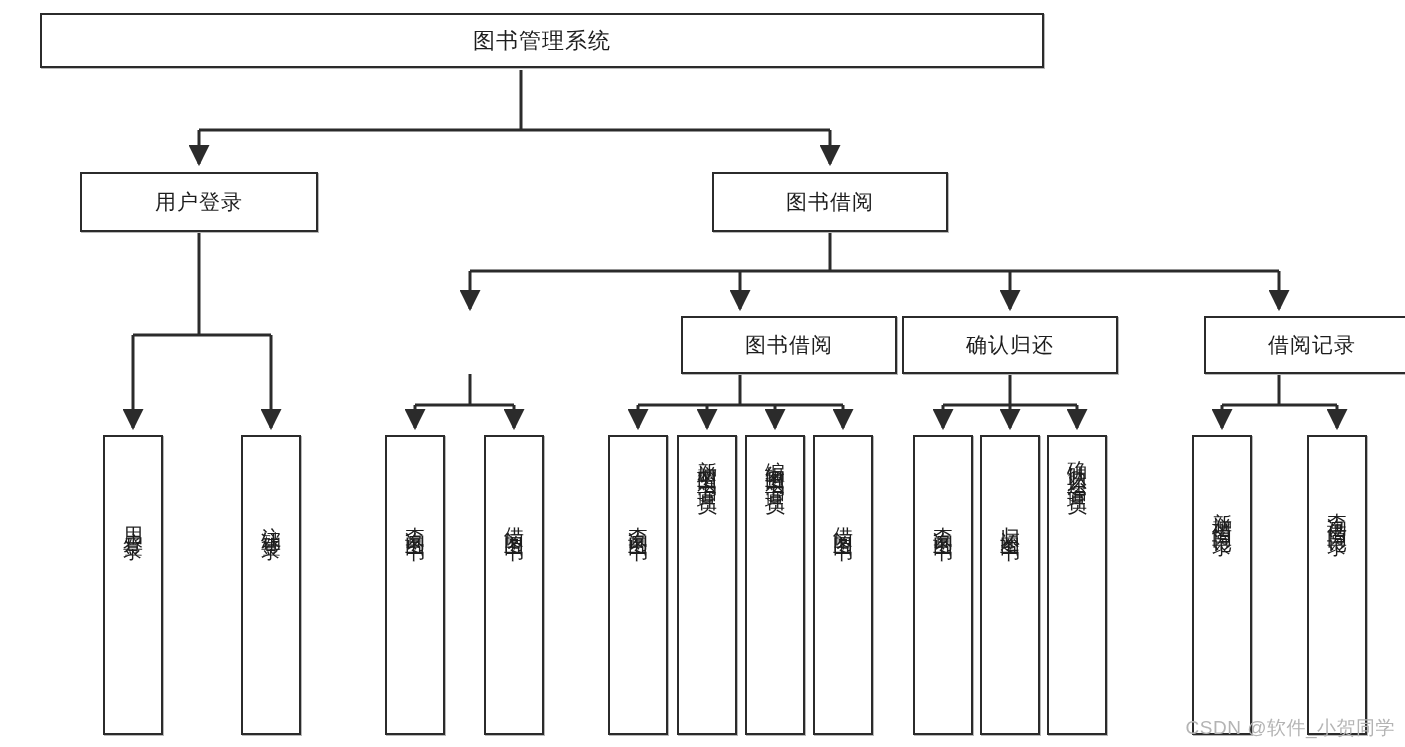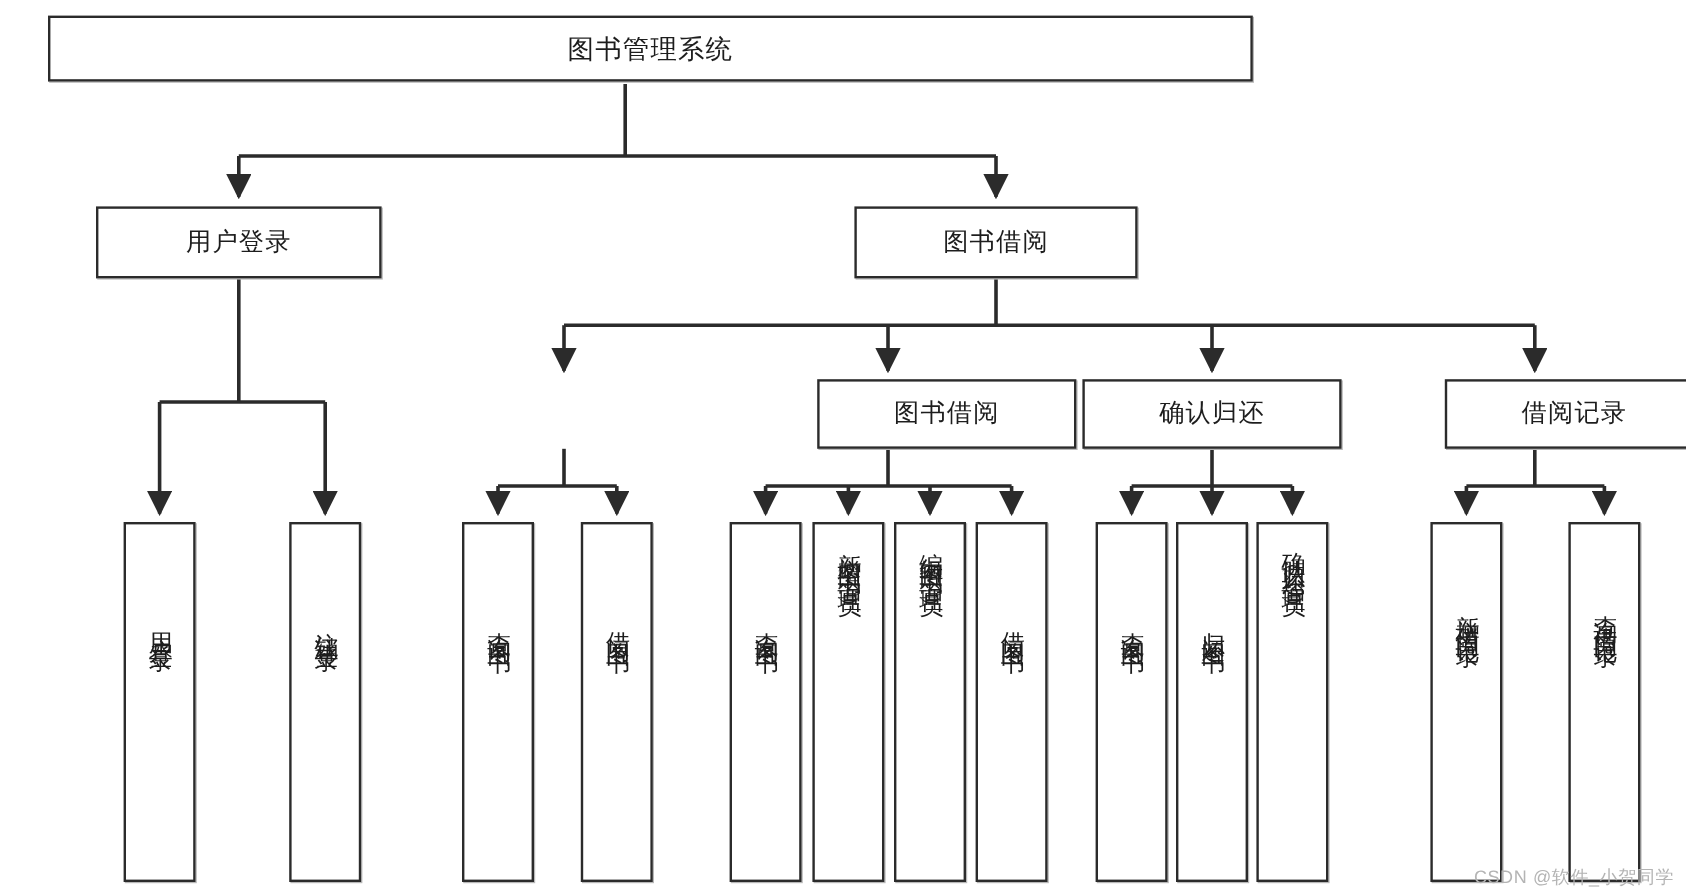--- a/index.html
+++ b/index.html
@@ -65,21 +65,21 @@
   .node.v.center2 .vtext {
     margin-top: 66px;
   }
   .node.v.top .vtext {
     margin-top: 0px;
   }
   #watermark {
     position: absolute;
     right: 10px;
     bottom: 6px;
-    font-size: 15px;
+    font-size: 19px;
     color: #b4b4b4;
     letter-spacing: 0.5px;
     z-index: 3;
     white-space: nowrap;
   }
 </style>
 </head>
 <body>
 
 <div id="canvas">

